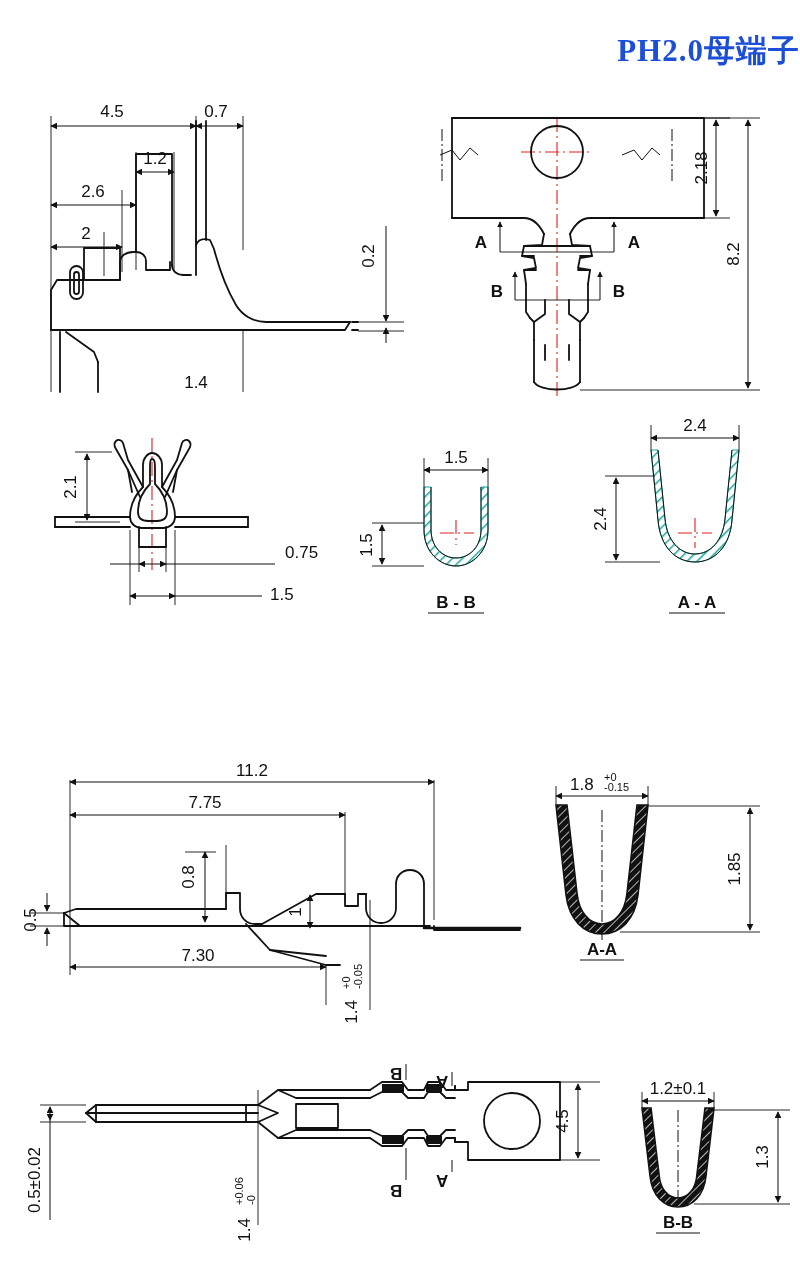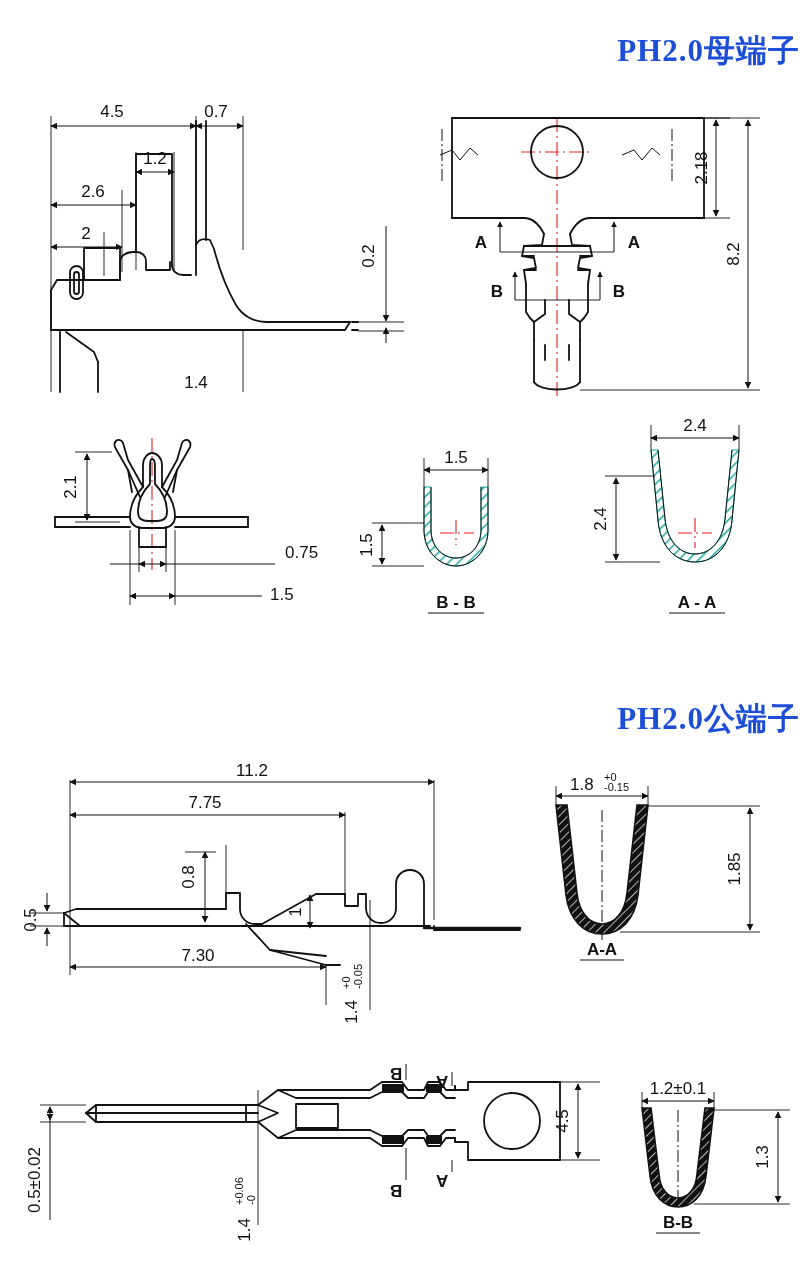--- a/index.html
+++ b/index.html
@@ -23,21 +23,20 @@
   .cl{stroke:#e02020;stroke-width:1.1;fill:none;stroke-dasharray:14 4 2 4;}
   .cl2{stroke:#111;stroke-width:1;fill:none;stroke-dasharray:12 3 2 3;}
   .ext{stroke:#111;stroke-width:0.9;fill:none;}
 </style>
 </head>
 <body>
 
 <div class="sheet">
 
   <div class="title" id="title-female">PH2.0母端子</div>
-  <div class="title" id="title-male">PH2.0公端子</div>
 
   <svg viewBox="0 0 800 1268">
     <defs>
       <pattern id="tealHatch" width="7" height="7" patternTransform="rotate(45)" patternUnits="userSpaceOnUse">
         <rect width="7" height="7" fill="#ffffff"></rect>
         <line x1="0" y1="0" x2="0" y2="7" stroke="#19a89e" stroke-width="3"></line>
       </pattern>
       <pattern id="blkHatch" width="6" height="6" patternTransform="rotate(45)" patternUnits="userSpaceOnUse">
         <rect width="6" height="6" fill="#111111"></rect>
         <line x1="0" y1="0" x2="0" y2="6" stroke="#ffffff" stroke-width="1.4"></line>

